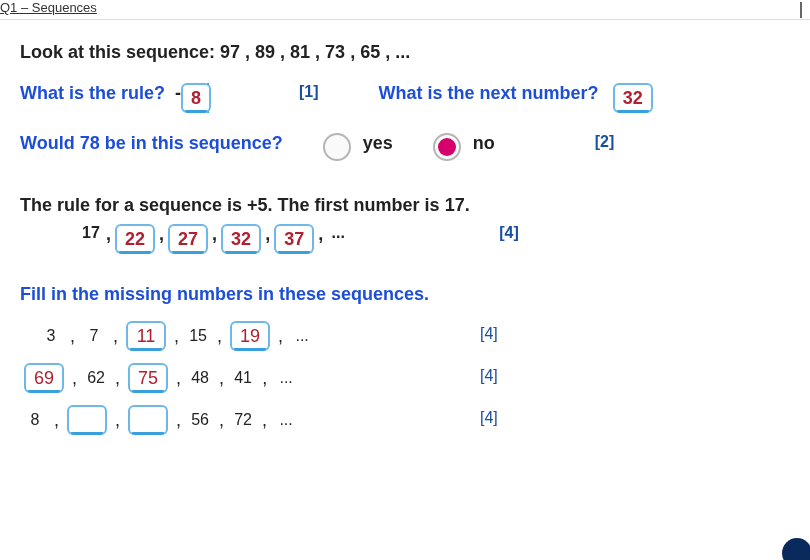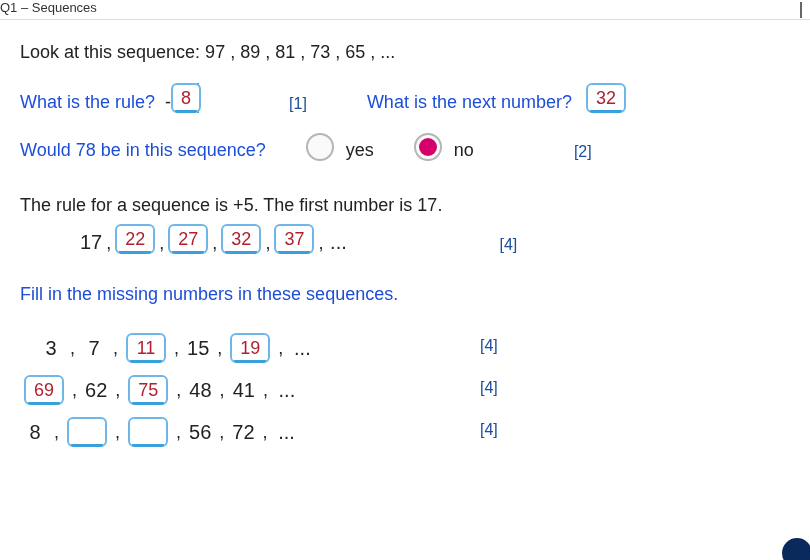--- a/index.html
+++ b/index.html
@@ -13,29 +13,31 @@
     height: 560px;
     overflow: hidden;
     position: relative;
   }
   .header {
     font-size: 13px;
     color: #333;
     padding: 0 0 4px 0;
     border-bottom: 1px solid #ddd;
     margin-bottom: 22px;
+    text-decoration: underline;
   }
   .content {
     padding: 0 0 0 20px;
   }
   .row {
     margin-bottom: 20px;
     display: flex;
-    align-items: flex-end;
+    align-items: flex-start;
     flex-wrap: wrap;
+    font-weight: bold;
   }
   .row.tight { margin-bottom: 8px; }
   .q-blue { color: #1d4ed8; }
   .black { color: #222; }
   .points { color: #1a4fa0; font-size: 16px; }
   .answer-box {
     display: inline-block;
     border: 2px solid #6fb7e8;
     border-radius: 6px;
     padding: 0 8px;
@@ -84,21 +86,21 @@
     background: #d6006c;
     border-radius: 50%;
   }
   .seq-line {
     display: flex;
     align-items: center;
     gap: 4px;
     margin-bottom: 12px;
   }
   .sep { padding: 0 4px; font-size: 18px; }
-  .num { font-size: 20px; min-width: 22px; text-align: center;}
+  .num { font-size: 16px; min-width: 22px; text-align: center;}
   .indent { margin-left: 60px; }
   .corner {
     position: absolute;
     right: 0;
     top: 0;
     width: 10px;
     height: 20px;
   }
   .corner svg path { stroke:#333; stroke-width:1.5; fill:none;}
   .bottom-dot {
@@ -170,21 +172,21 @@
     <span class="sep">,</span>
     <span class="answer-box wide">32</span>
     <span class="sep">,</span>
     <span class="answer-box wide">37</span>
     <span class="sep">,</span>
     <span class="num">...</span>
     <span style="width:150px"></span>
     <span class="points">[4]</span>
   </div>
 
-  <div class="row" style="margin-bottom:28px">
+  <div class="row" style="margin-bottom:16px">
     <span class="q-blue">Fill in the missing numbers in these sequences.</span>
   </div>
 
   <div id="q3-lines">
       <div class="seq-line" style="position: relative;">
         <span style="width: 16px;"></span>
         <span class="num">3</span>
         <span class="sep">,</span>
         <span class="num">7</span>
         <span class="sep">,</span>

